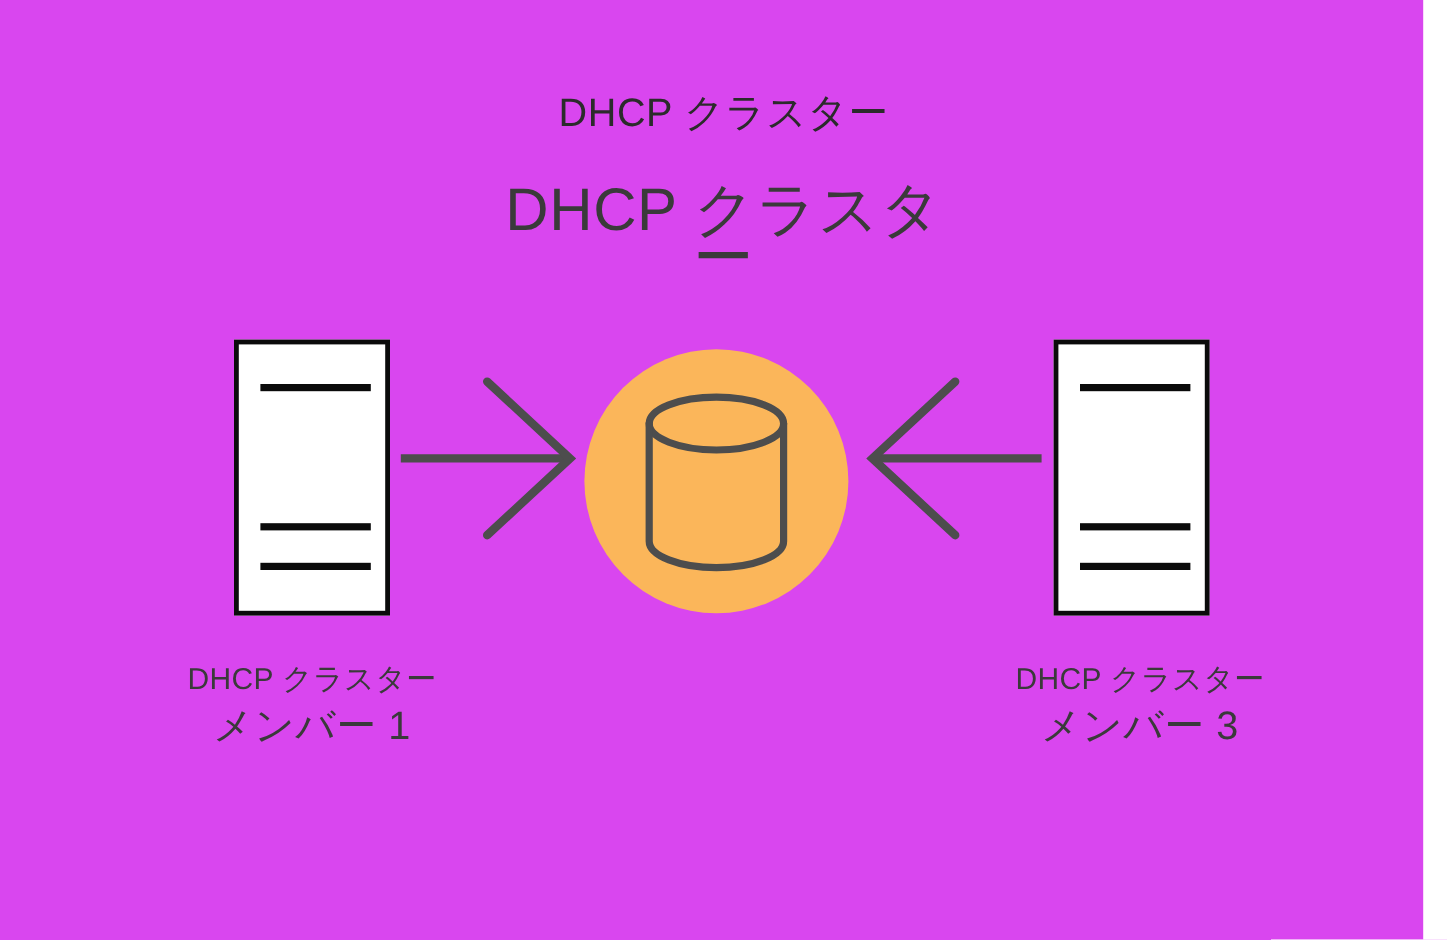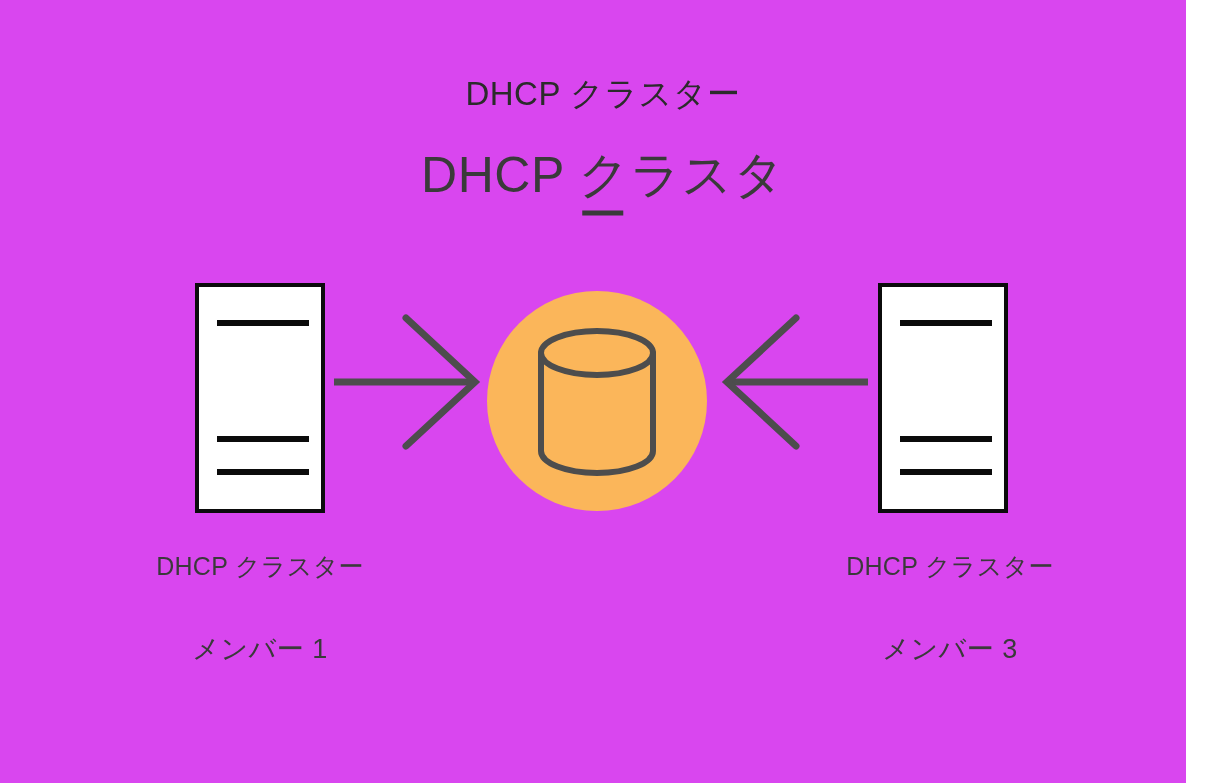--- a/index.html
+++ b/index.html
@@ -104,25 +104,24 @@
   }
   .caption .cap-line1 {
     display: block;
     font-size: 25px;
     line-height: 34px;
     letter-spacing: 0.3px;
     white-space: nowrap;
   }
   .caption .cap-line2 {
     display: block;
-    font-size: 27px;
+    font-size: 33px;
     line-height: 44px;
     letter-spacing: 0.5px;
     white-space: nowrap;
-    margin-top: 44px;
   }
   .caption-left  { left: 100px; top: 549px; width: 320px; }
   .caption-right { left: 790px; top: 549px; width: 320px; }
   .caption-center {
     left: 437px;
     top: 549px;
     width: 320px;
     font-size: 33px;
     line-height: 44px;
     letter-spacing: 0.5px;

